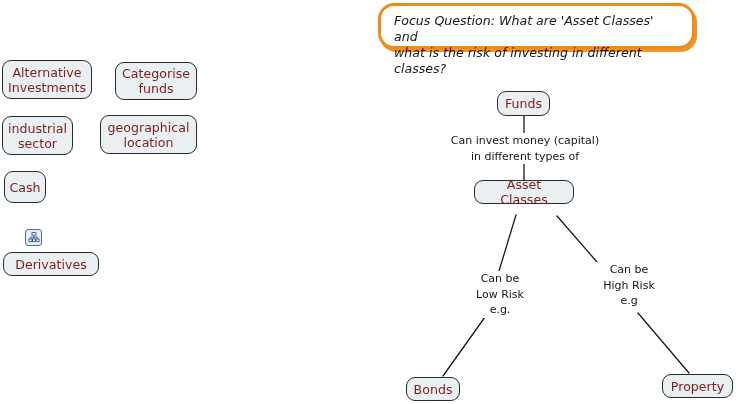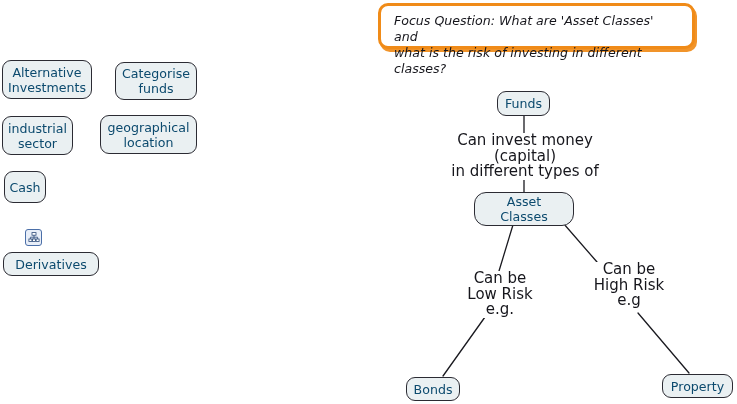--- a/index.html
+++ b/index.html
@@ -24,47 +24,47 @@
     width: 737px;
     height: 404px;
     pointer-events: none;
   }
   .node {
     position: absolute;
     box-sizing: border-box;
     background: #eaf0f2;
     border: 1.3px solid #2b2b33;
     border-radius: 9px;
-    color: #0c4a6e;
+    color: #7f1d1d;
     font-size: 12.6px;
     line-height: 15px;
     text-align: center;
     display: flex;
     align-items: center;
     justify-content: center;
     white-space: pre-line;
     padding: 2px 16px;
     z-index: 3;
   }
   .edge-label {
     position: absolute;
     color: #16161c;
-    font-size: 15px;
+    font-size: 11px;
     line-height: 15.5px;
     text-align: center;
     white-space: pre-line;
     background: #ffffff;
     z-index: 2;
   }
   #focus-question {
     position: absolute;
     box-sizing: border-box;
     background: #ffffff;
     border: 3px solid #f08b18;
-    border-radius: 10px;
+    border-radius: 16px;
     box-shadow: 2px 3px 0 0 rgba(240,139,24,0.92);
     color: #16161c;
     font-style: italic;
     font-size: 12.6px;
     line-height: 16px;
     text-align: left;
     padding: 7px 12px 6px 13px;
     white-space: pre-line;
     z-index: 4;
   }
@@ -128,21 +128,21 @@
       <rect x="0.9" y="7" width="3" height="2.4" fill="#ffffff" stroke="#2c4a78" stroke-width="0.8"></rect>
       <rect x="4.5" y="7" width="3" height="2.4" fill="#ffffff" stroke="#2c4a78" stroke-width="0.8"></rect>
       <rect x="8.1" y="7" width="3" height="2.4" fill="#ffffff" stroke="#2c4a78" stroke-width="0.8"></rect>
     </svg>
   </div>
 
   <div class="node" style="left:3px; top:252px; width:96px; height:24px;">Derivatives</div>
 
   <div class="node" style="left:497px; top:91px; width:53px; height:25px;">Funds</div>
 
-  <div class="node" style="left:474px; top:192px; width:100px; height:34px;border-radius:12px;">Asset Classes</div>
+  <div class="node" style="left:474px; top:180px; width:100px; height:24px;">Asset Classes</div>
 
   <div class="node" style="left:406px; top:377px; width:54px; height:24px;">Bonds</div>
 
   <div class="node" style="left:662px; top:374px; width:71px; height:24px;">Property</div>
 
   <div class="edge-label" style="left:439px; top:133px; width:172px;">Can invest money (capital)
 in different types of</div>
 
   <div class="edge-label" style="left:467px; top:271px; width:66px;">Can be
 Low Risk

